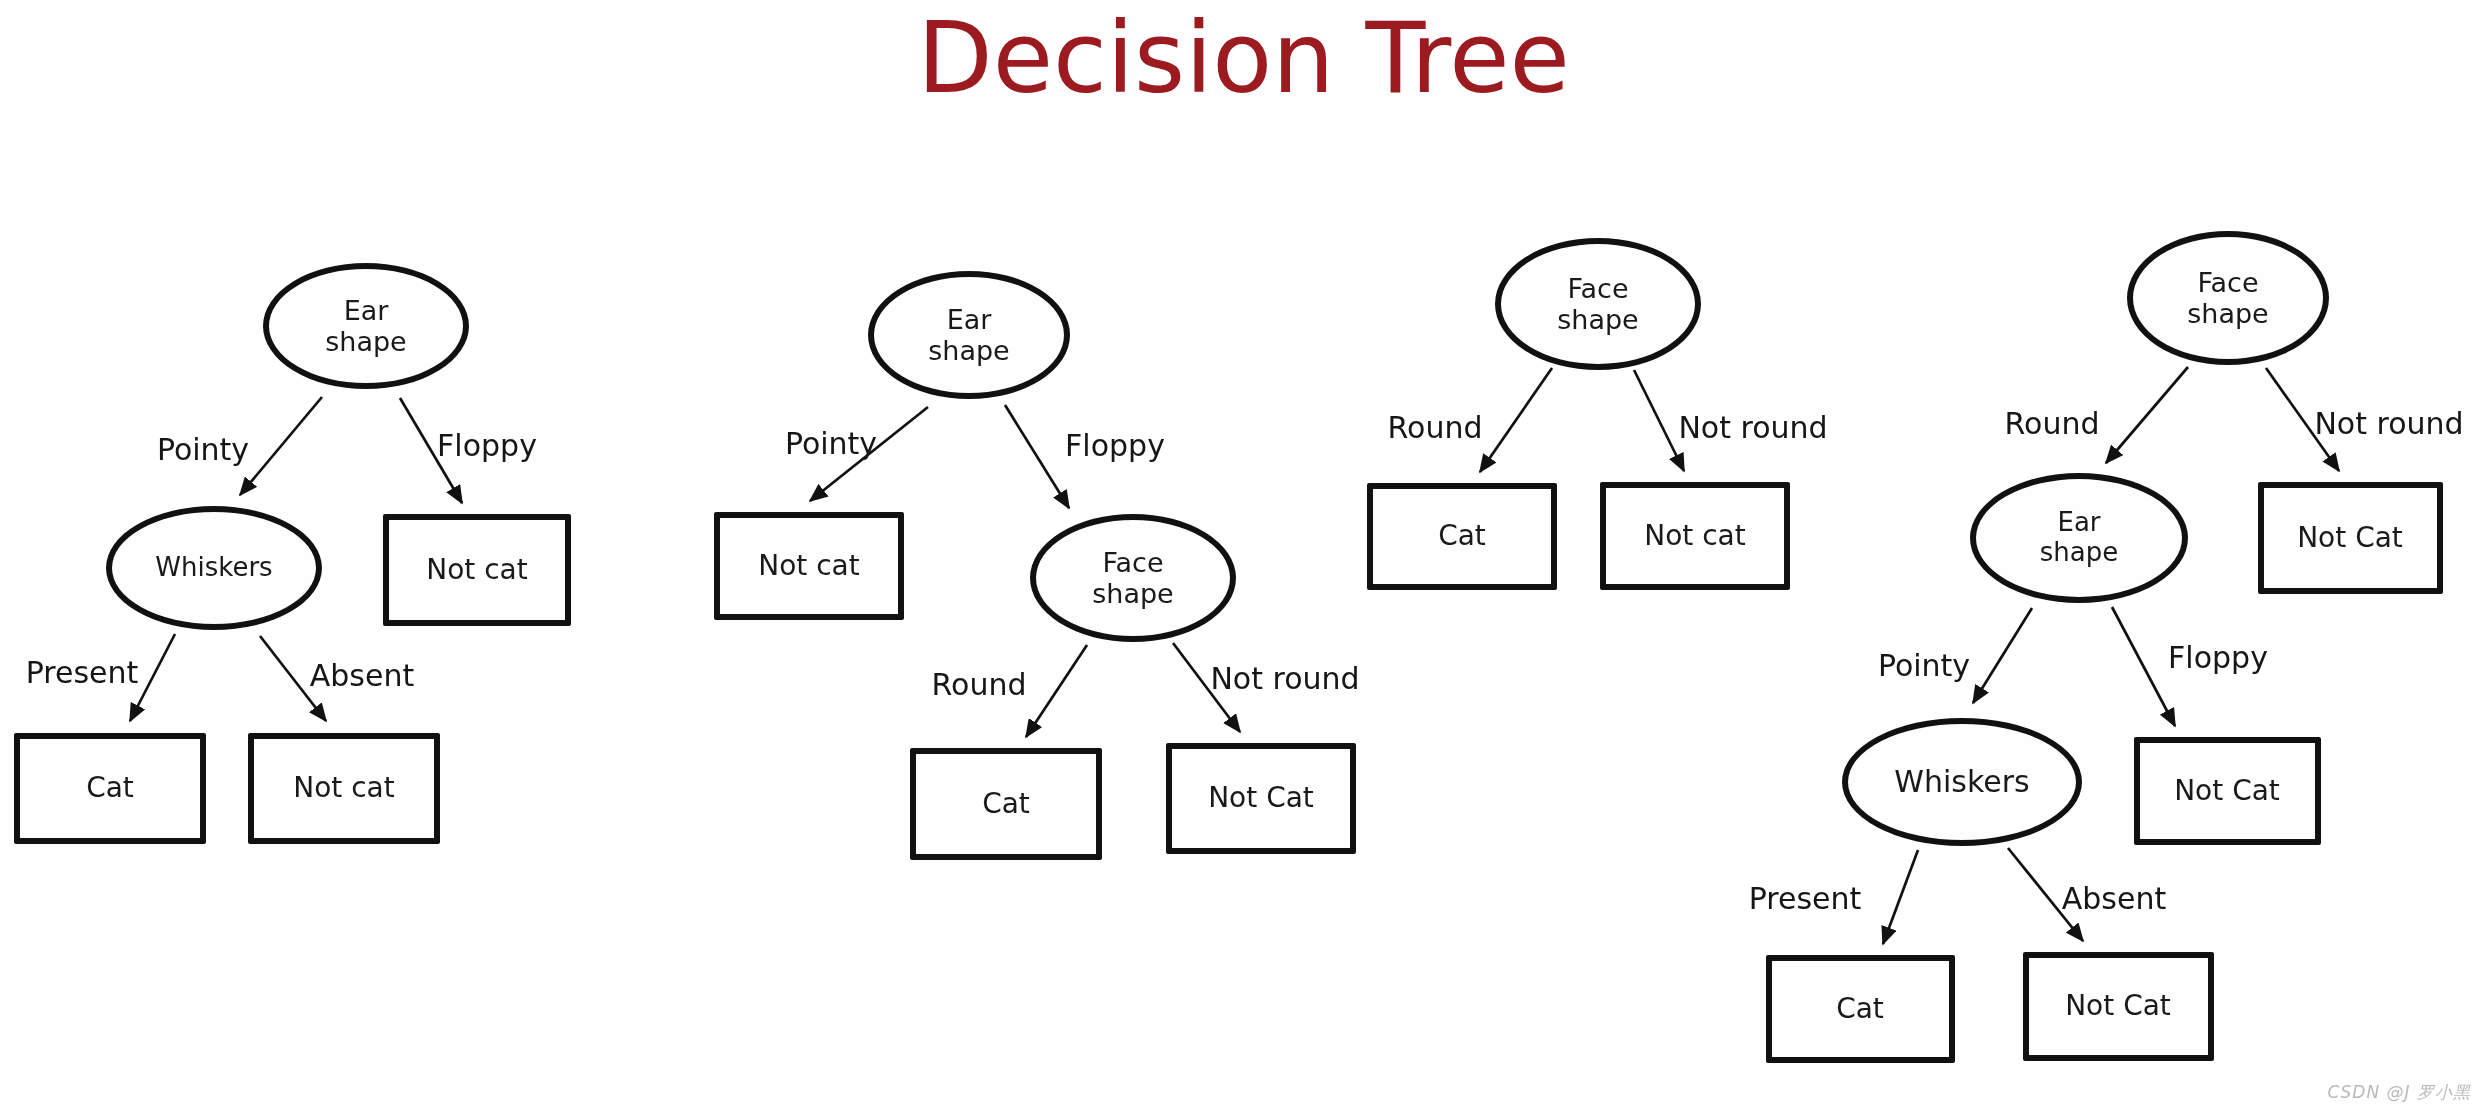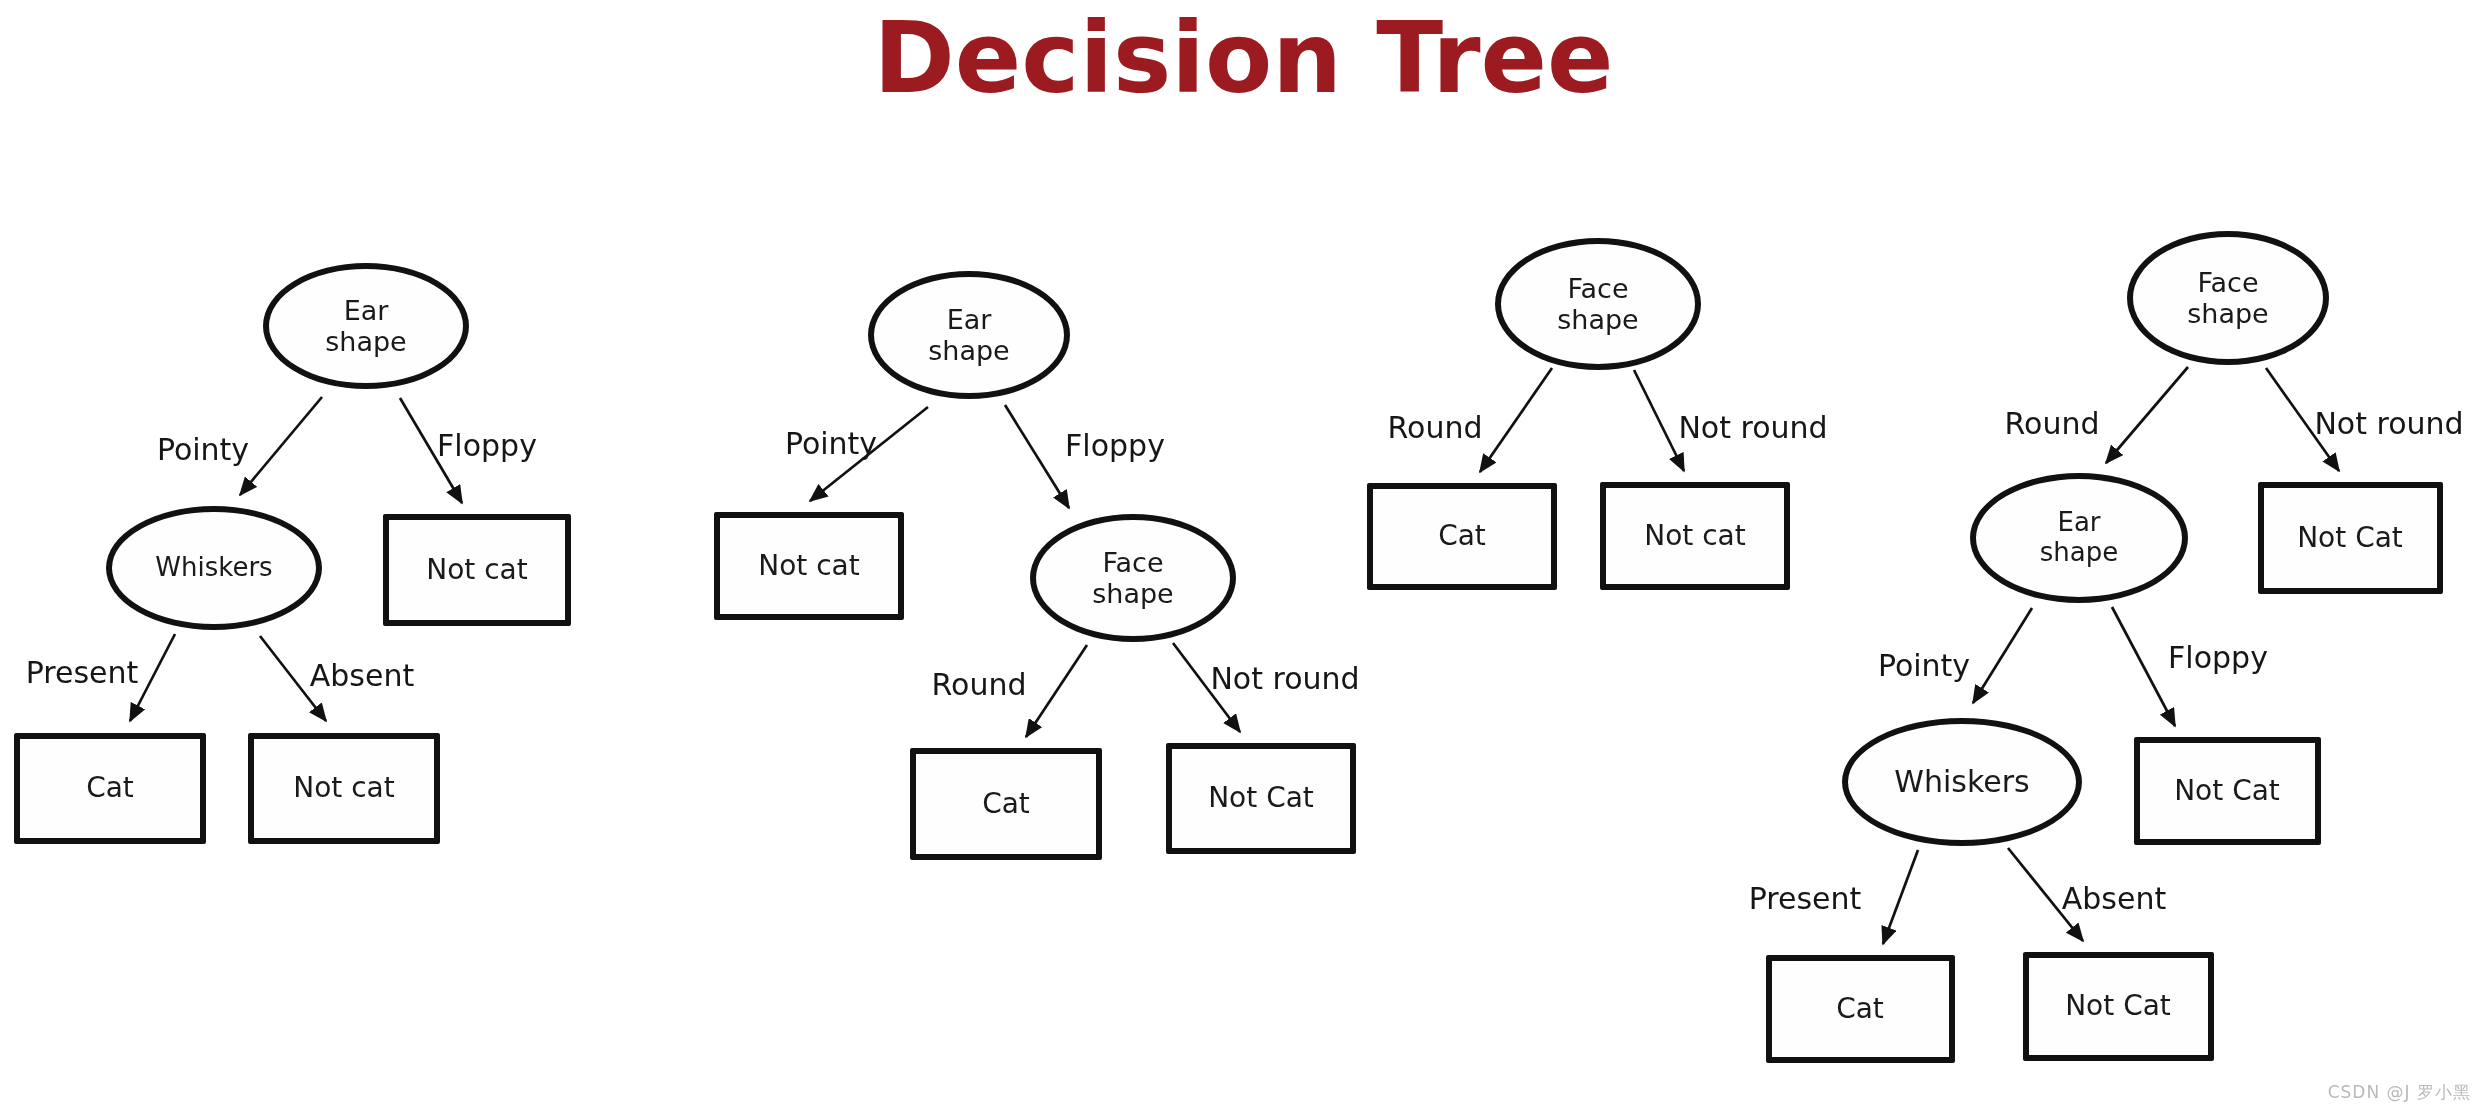--- a/index.html
+++ b/index.html
@@ -12,21 +12,21 @@
     font-family: "DejaVu Sans", "Liberation Sans", sans-serif;
     color: #1a1a1a;
   }
   .title {
     position: absolute;
     top: 0;
     left: 0;
     width: 100%;
     text-align: center;
     font-size: 98px;
-    font-weight: bold;
+    font-weight: normal;
     letter-spacing: 0px;
     line-height: 1.2;
   }
   #edges-svg {
     position: absolute;
     left: 0;
     top: 0;
   }
   .edge-line {
     stroke: var(--ink, #111111);
@@ -177,14 +177,14 @@
         <div class="node-line">Not Cat</div>
       </div>
       <div class="node leaf" style="left: 1765.5px; top: 955px; width: 189px; height: 108px;">
         <div class="node-line">Cat</div>
       </div>
       <div class="node leaf" style="left: 2022.5px; top: 951.5px; width: 191px; height: 109px;">
         <div class="node-line">Not Cat</div>
       </div>
     </div>
 
-  <div class="watermark" style="color: rgb(185, 185, 185);">CSDN @J 罗小黑</div>
+  <div class="watermark" style="color: rgb(185, 185, 185); font-style: italic;">CSDN @J 罗小黑</div>
 </div>
 
 </body></html>

